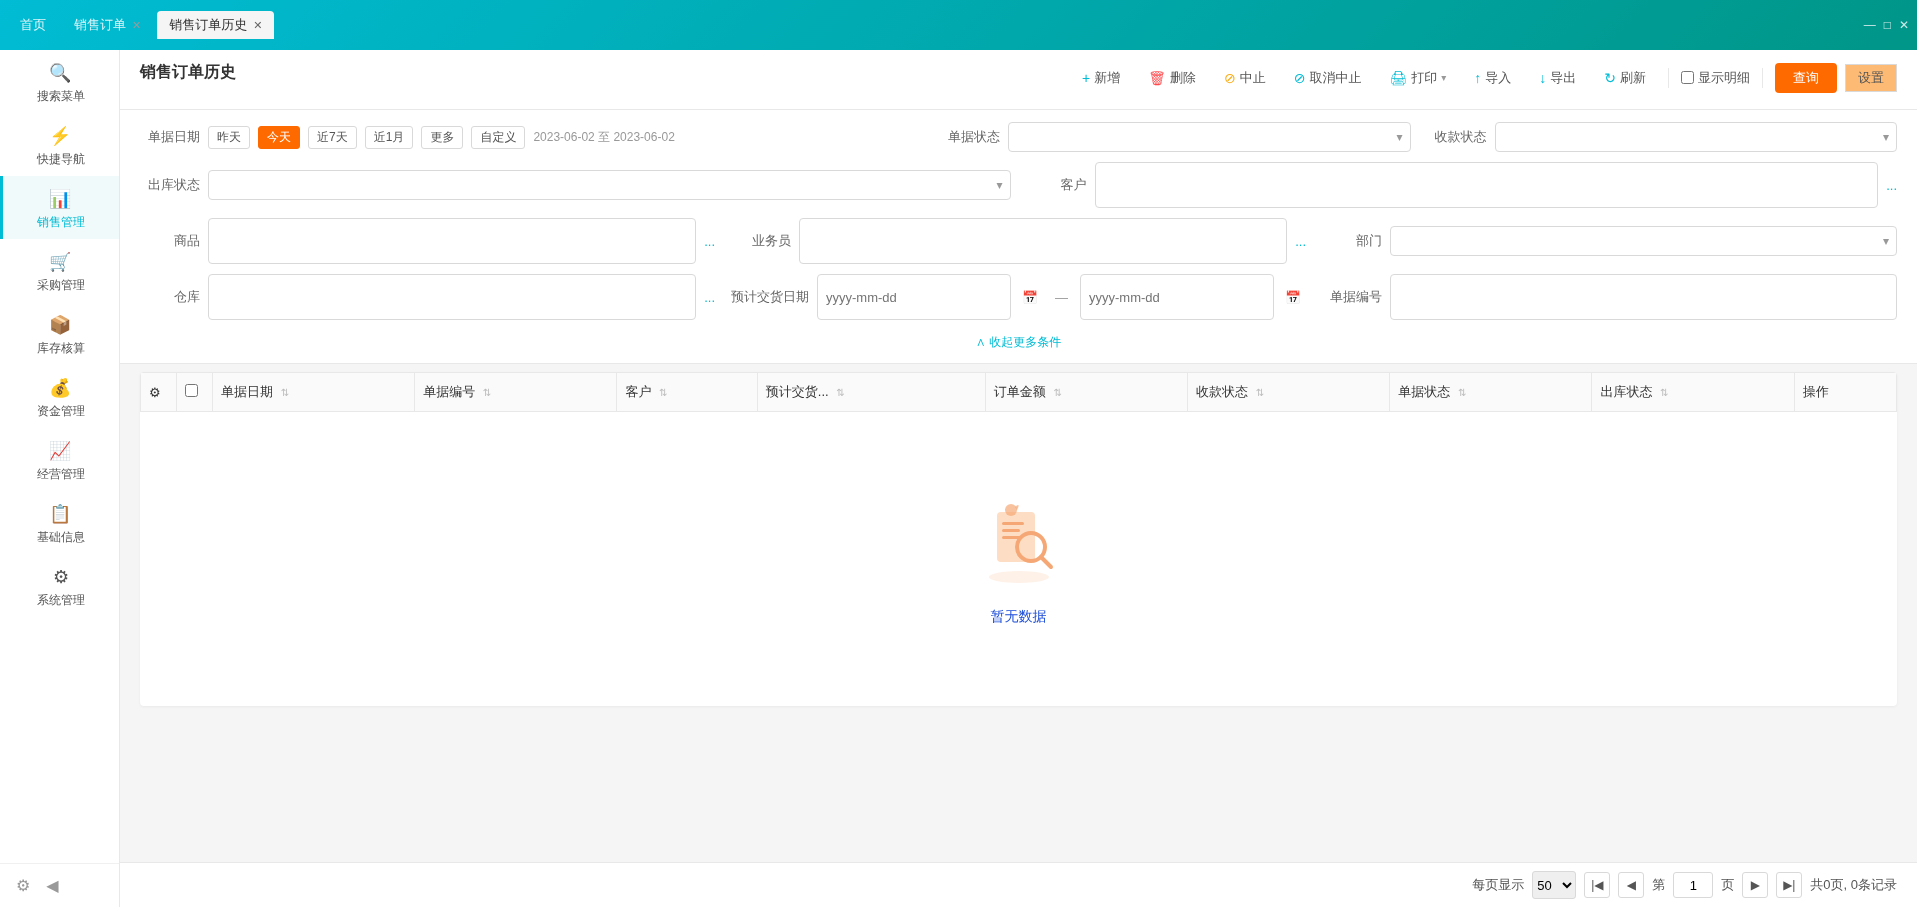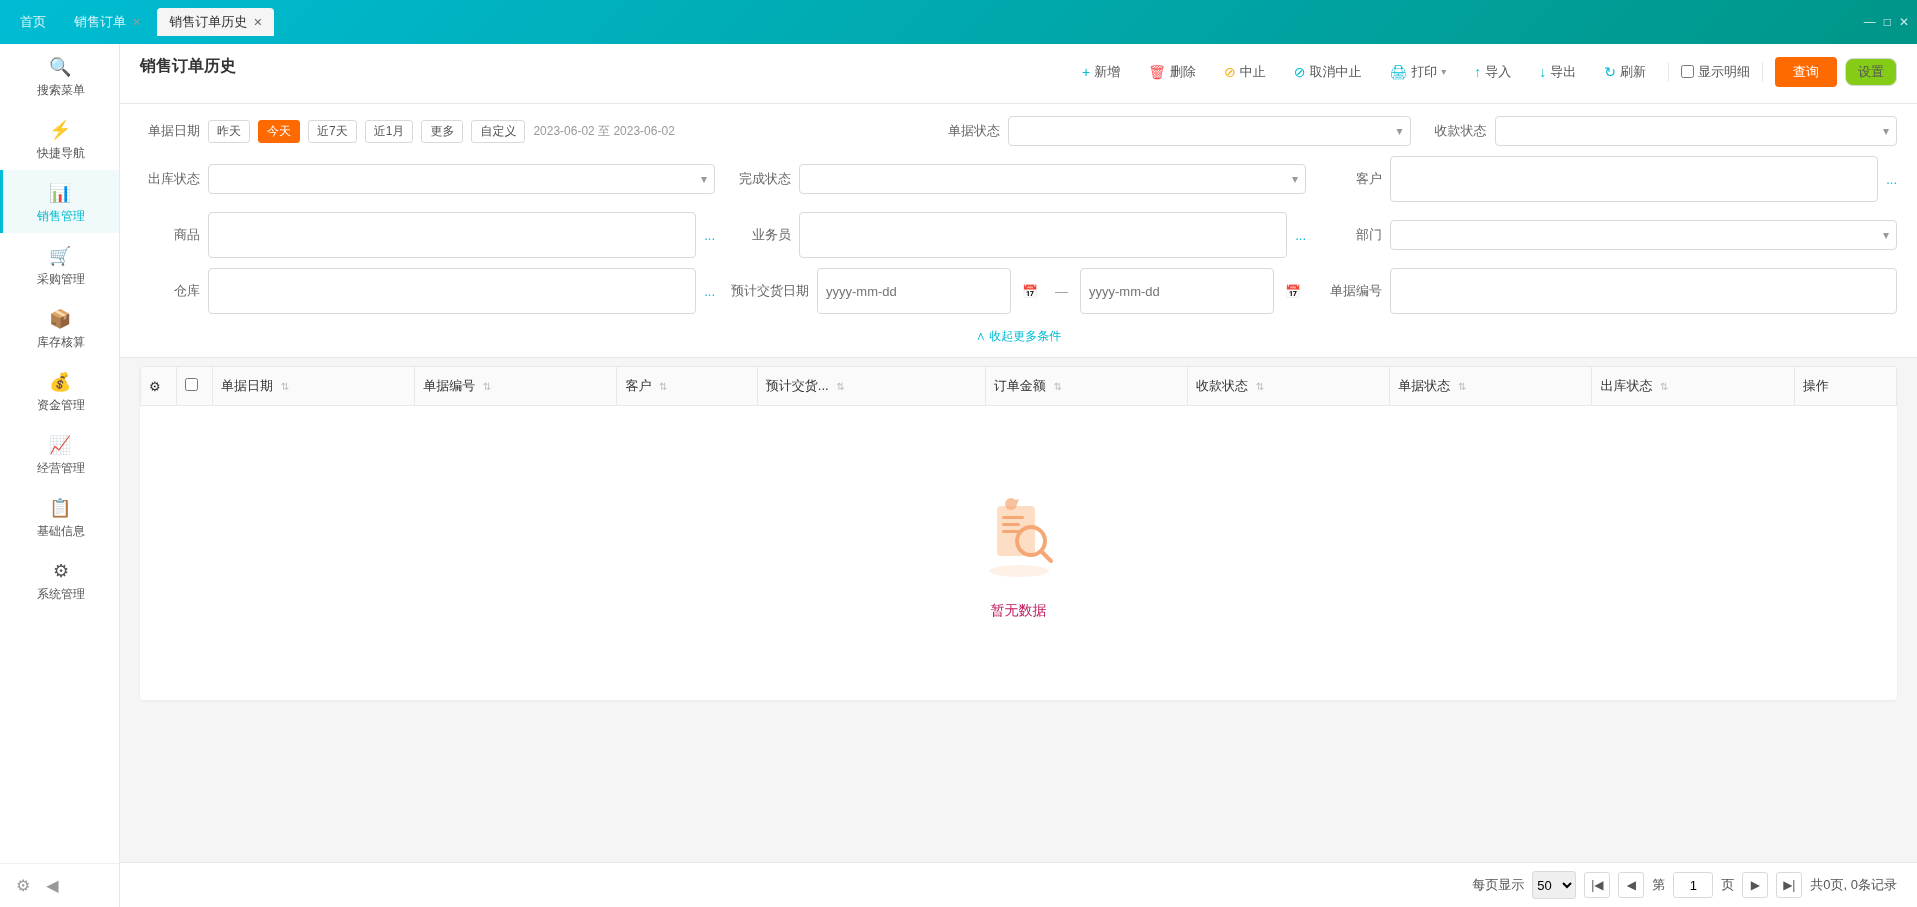--- a/index.html
+++ b/index.html
@@ -1,20 +1,20 @@
 <!DOCTYPE html>
 <html><head>
   <meta charset="utf-8">
   <style>
     * { box-sizing: border-box; margin: 0; padding: 0; }
     body { font-family: 'Microsoft YaHei', sans-serif; font-size: 13px; background: #f5f5f5; display: flex; flex-direction: column; height: 100vh; overflow: hidden; }
 
     
     .top-bar {
-      height: 44px;
+      height: 50px;
       background: linear-gradient(135deg, #00bcd4, #009688);
       display: flex;
       align-items: center;
       padding: 0 8px;
       gap: 4px;
       flex-shrink: 0;
     }
     .top-bar .tab {
       height: 28px;
       padding: 0 12px;
@@ -122,25 +122,25 @@
     .btn-query {
       background: #ff6a00;
       color: #fff;
       border: none;
       padding: 6px 18px;
       border-radius: 4px;
       cursor: pointer;
       font-size: 13px;
     }
     .btn-set {
-      background: #84cc16;
+      background: #fdba74;
       color: #555;
       border: 1px solid #d9d9d9;
       padding: 4px 12px;
-      border-radius: 8px;
+      border-radius: 0;
       cursor: pointer;
       font-size: 13px;
     }
     .display-detail { display: flex; align-items: center; gap: 4px; font-size: 13px; color: #555; }
     .display-detail input[type=checkbox] { cursor: pointer; }
 
     
     .filter-area {
       background: #fff;
       padding: 12px 20px;
@@ -302,21 +302,21 @@
       align-items: center;
       justify-content: center;
       padding: 80px 0;
     }
     .empty-icon {
       width: 100px;
       height: 100px;
       margin-bottom: 16px;
     }
     .empty-text {
-      color: #be185d;
+      color: #1d4ed8;
       font-size: 14px;
     }
 
     
     .pagination-bar {
       background: #fff;
       border-top: 1px solid #e8e8e8;
       padding: 8px 20px;
       display: flex;
       align-items: center;
@@ -514,28 +514,20 @@
       <div class="filter-row">
         <div class="filter-item">
           <span class="filter-label">出库状态</span>
           <div class="filter-control select-wrapper">
             <select class="filter-select">
               <option></option>
             </select>
           </div>
         </div>
         <div class="filter-item">
-          <span class="filter-label">完成状态</span>
-          <div class="filter-control select-wrapper">
-            <select class="filter-select">
-              <option></option>
-            </select>
-          </div>
-        </div>
-        <div class="filter-item">
           <span class="filter-label">客户</span>
           <div class="filter-control">
             <input class="filter-input" type="text" style="">
           </div>
           <span class="filter-ellipsis">...</span>
         </div>
       </div>
 
       <div class="filter-row">
         <div class="filter-item">

